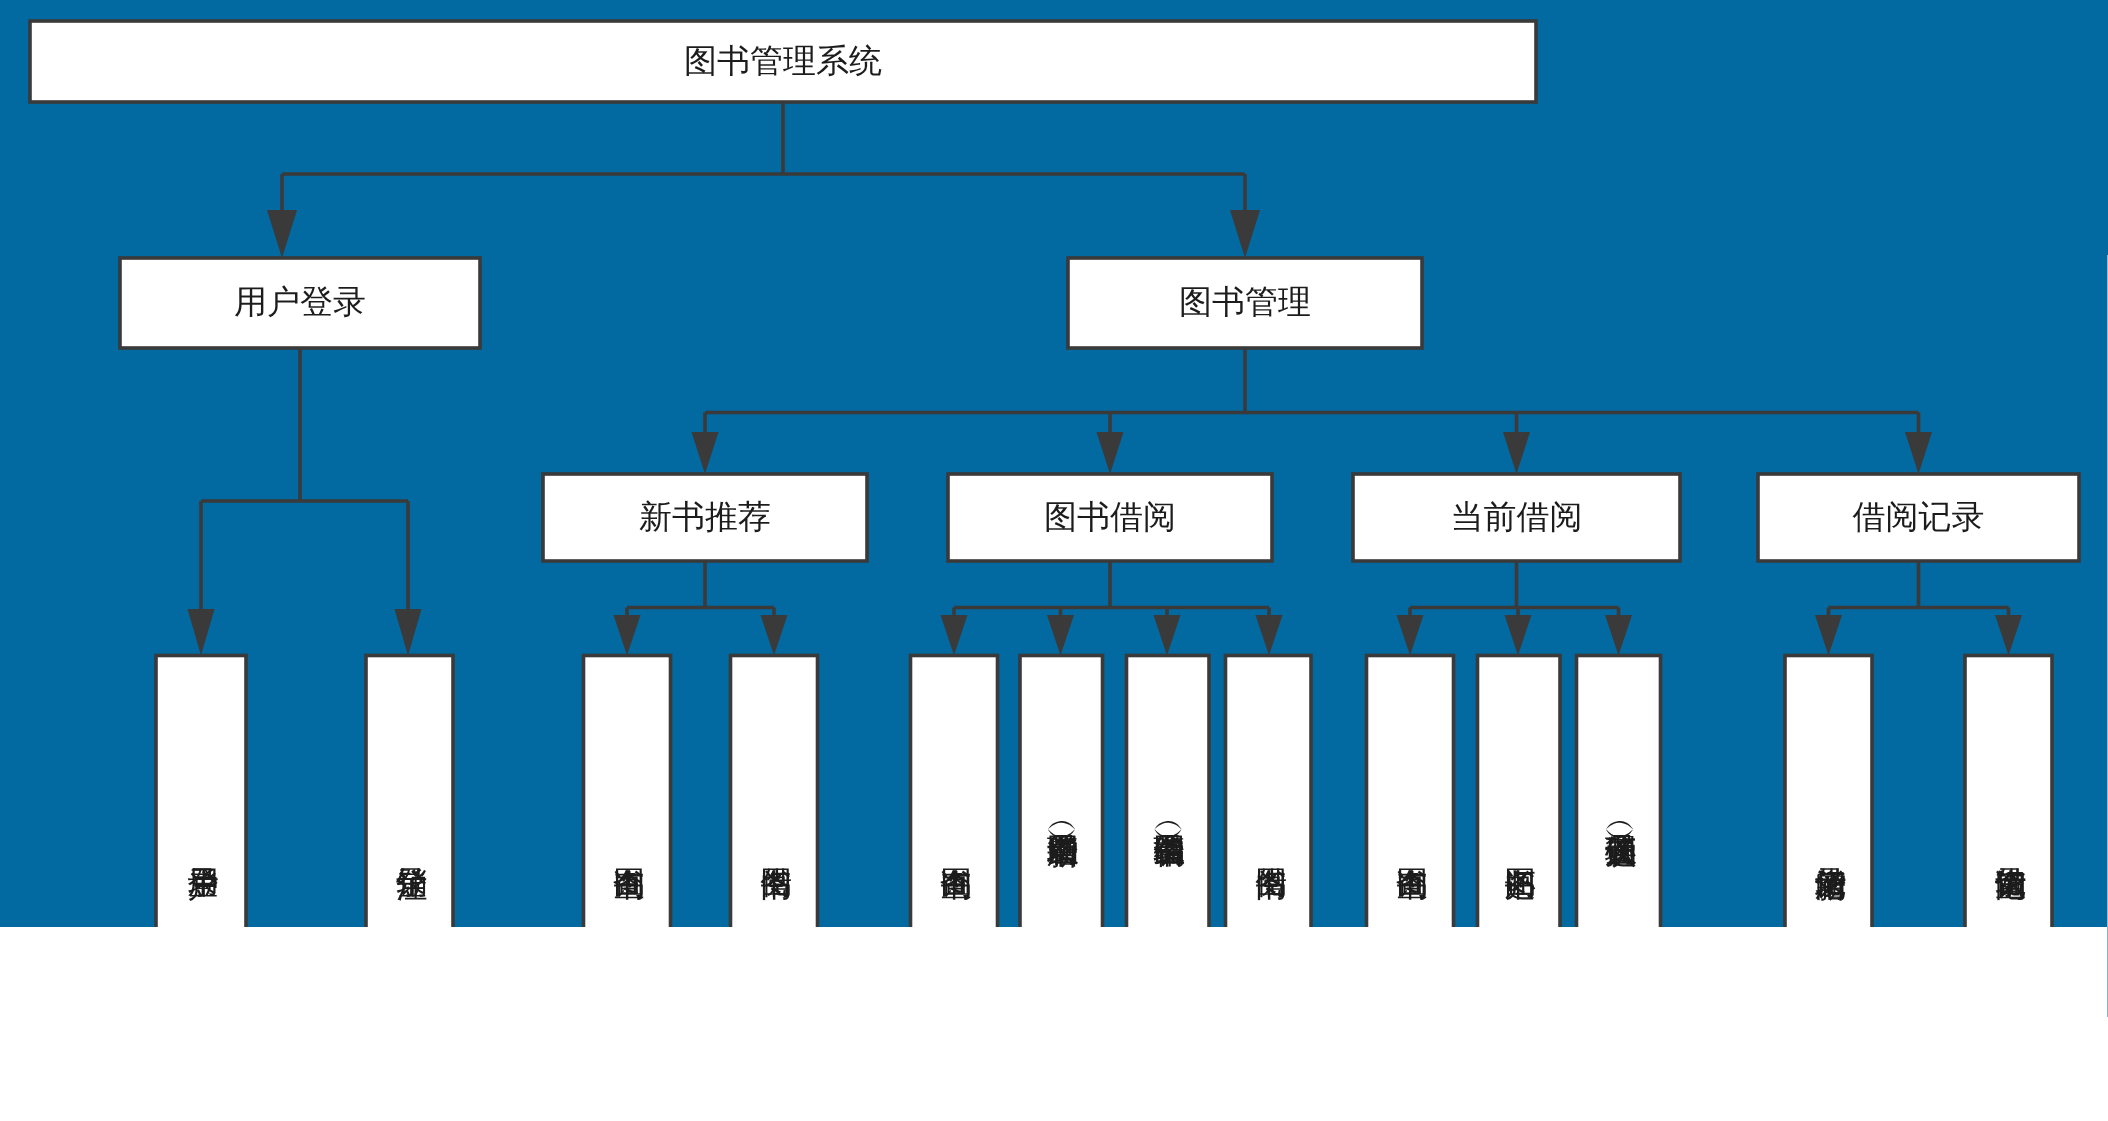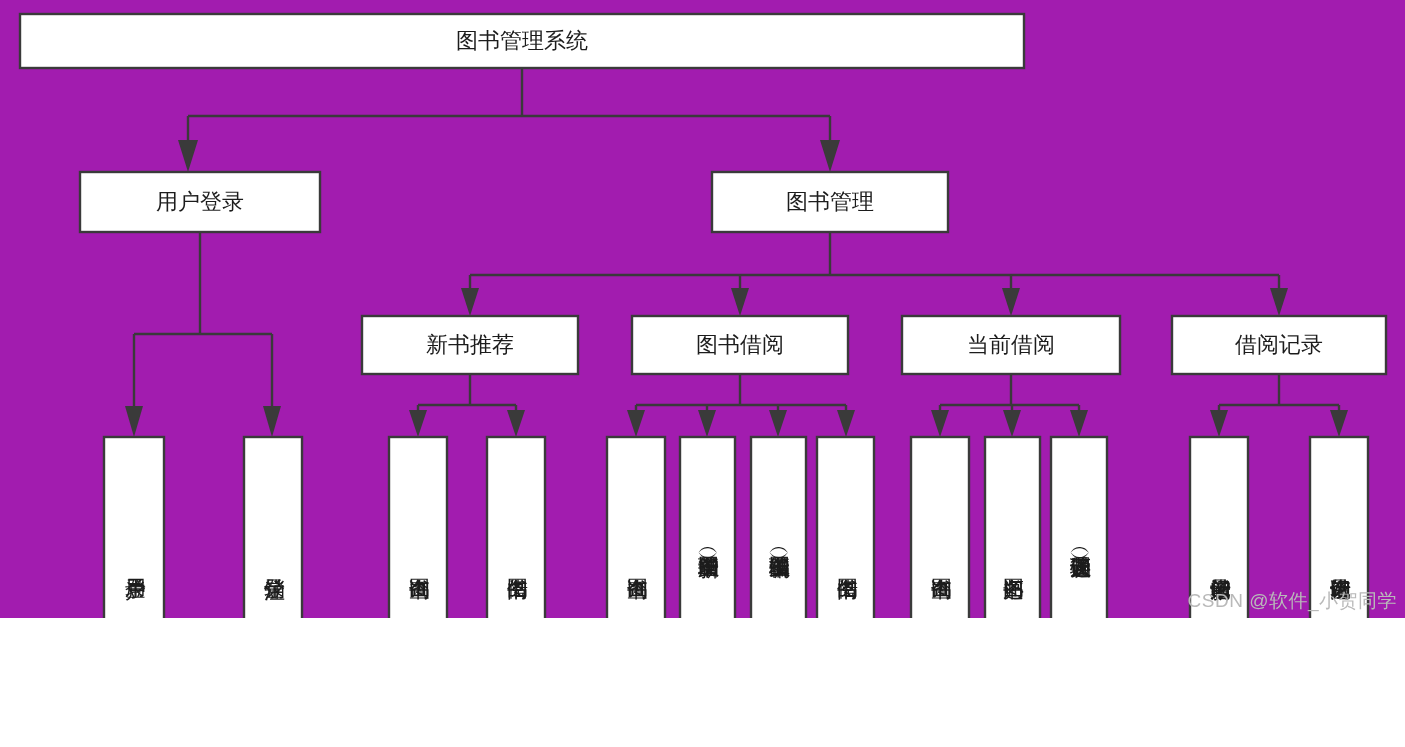--- a/index.html
+++ b/index.html
@@ -8,21 +8,21 @@
     padding: 0;
     background: #ffffff;
   }
   body {
     font-family: "Liberation Sans", "DejaVu Sans", sans-serif;
   }
   #diagram-root {
     position: relative;
     width: 1405px;
     height: 618px;
-    background: #a21caf;
+    background: #0369a1;
     overflow: hidden;
   }
   svg.diagram-canvas {
     position: absolute;
     left: 0;
     top: 0;
     width: 1405px;
     height: 747px;
   }
   .node-box {
@@ -237,15 +237,14 @@
       </g>
 
       <g>
         <rect class="node-box" x="1310" y="437" width="58" height="296"></rect>
         <text class="node-label-vertical" x="1339" y="562">查询借阅记录</text>
       </g>
 
     </g>
   </svg>
 
-  <div class="watermark-text">CSDN @软件_小贺同学</div>
 
 </div>
 
 </body></html>

